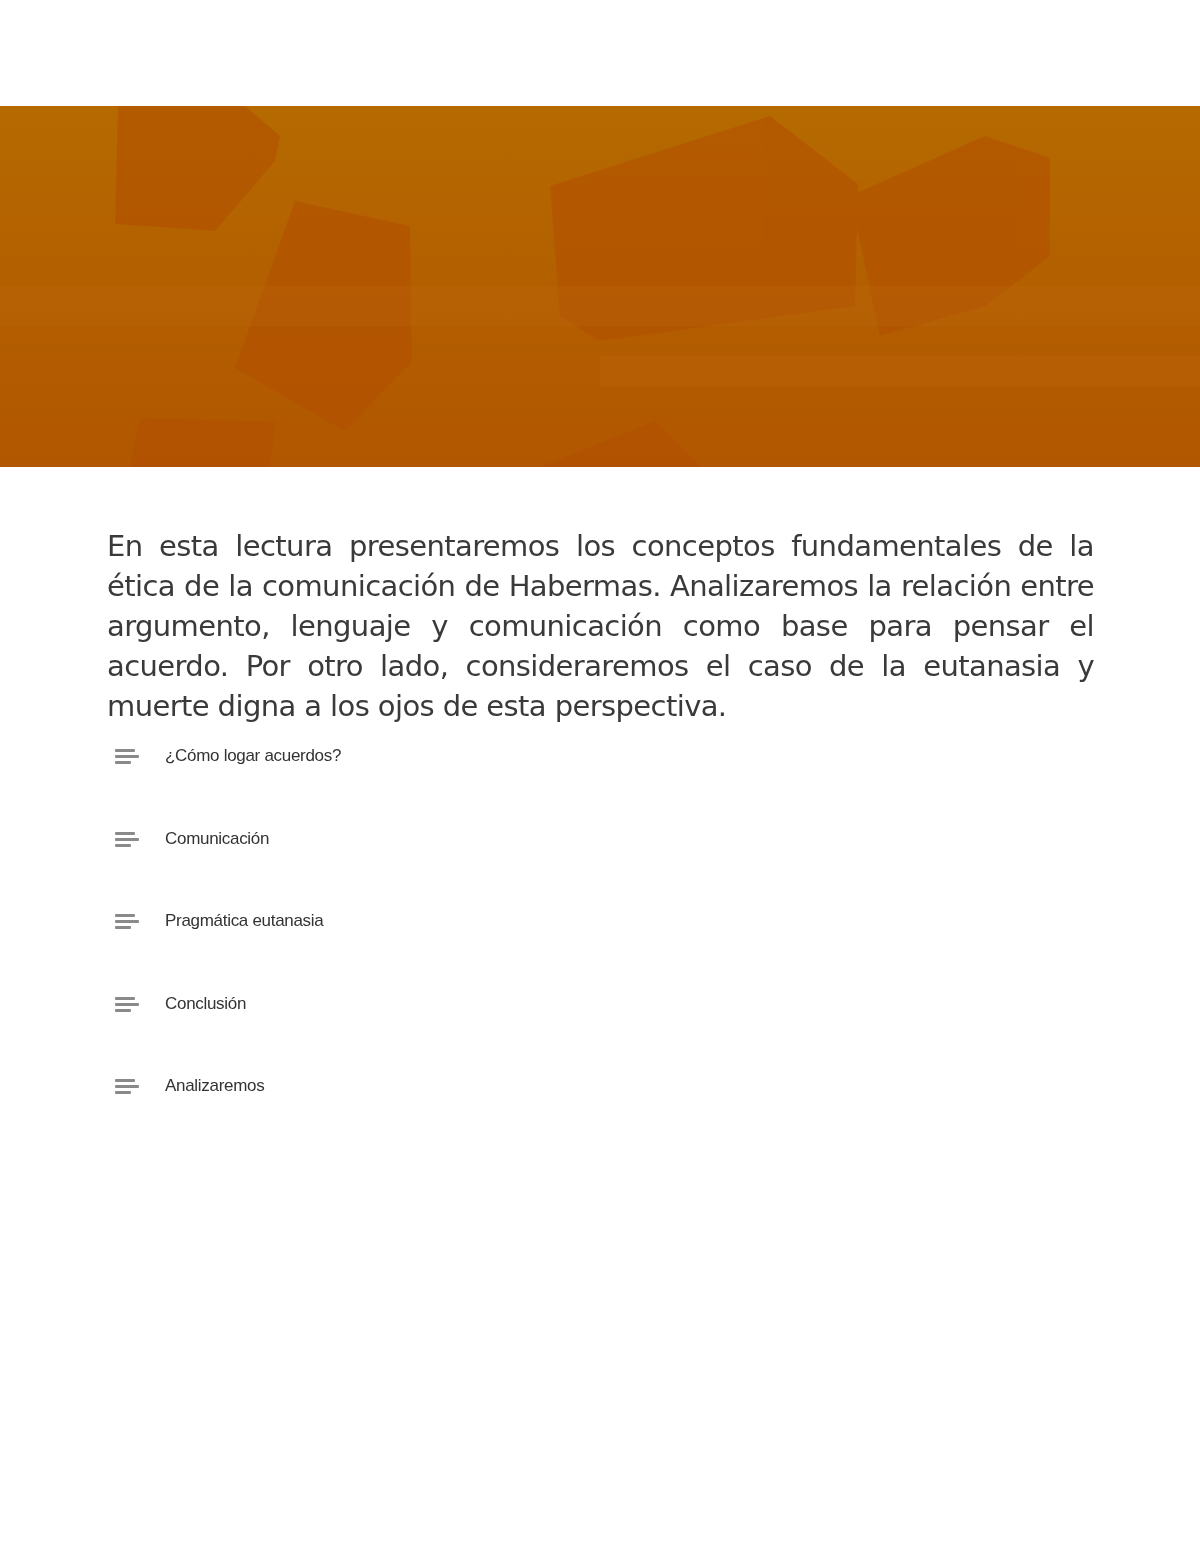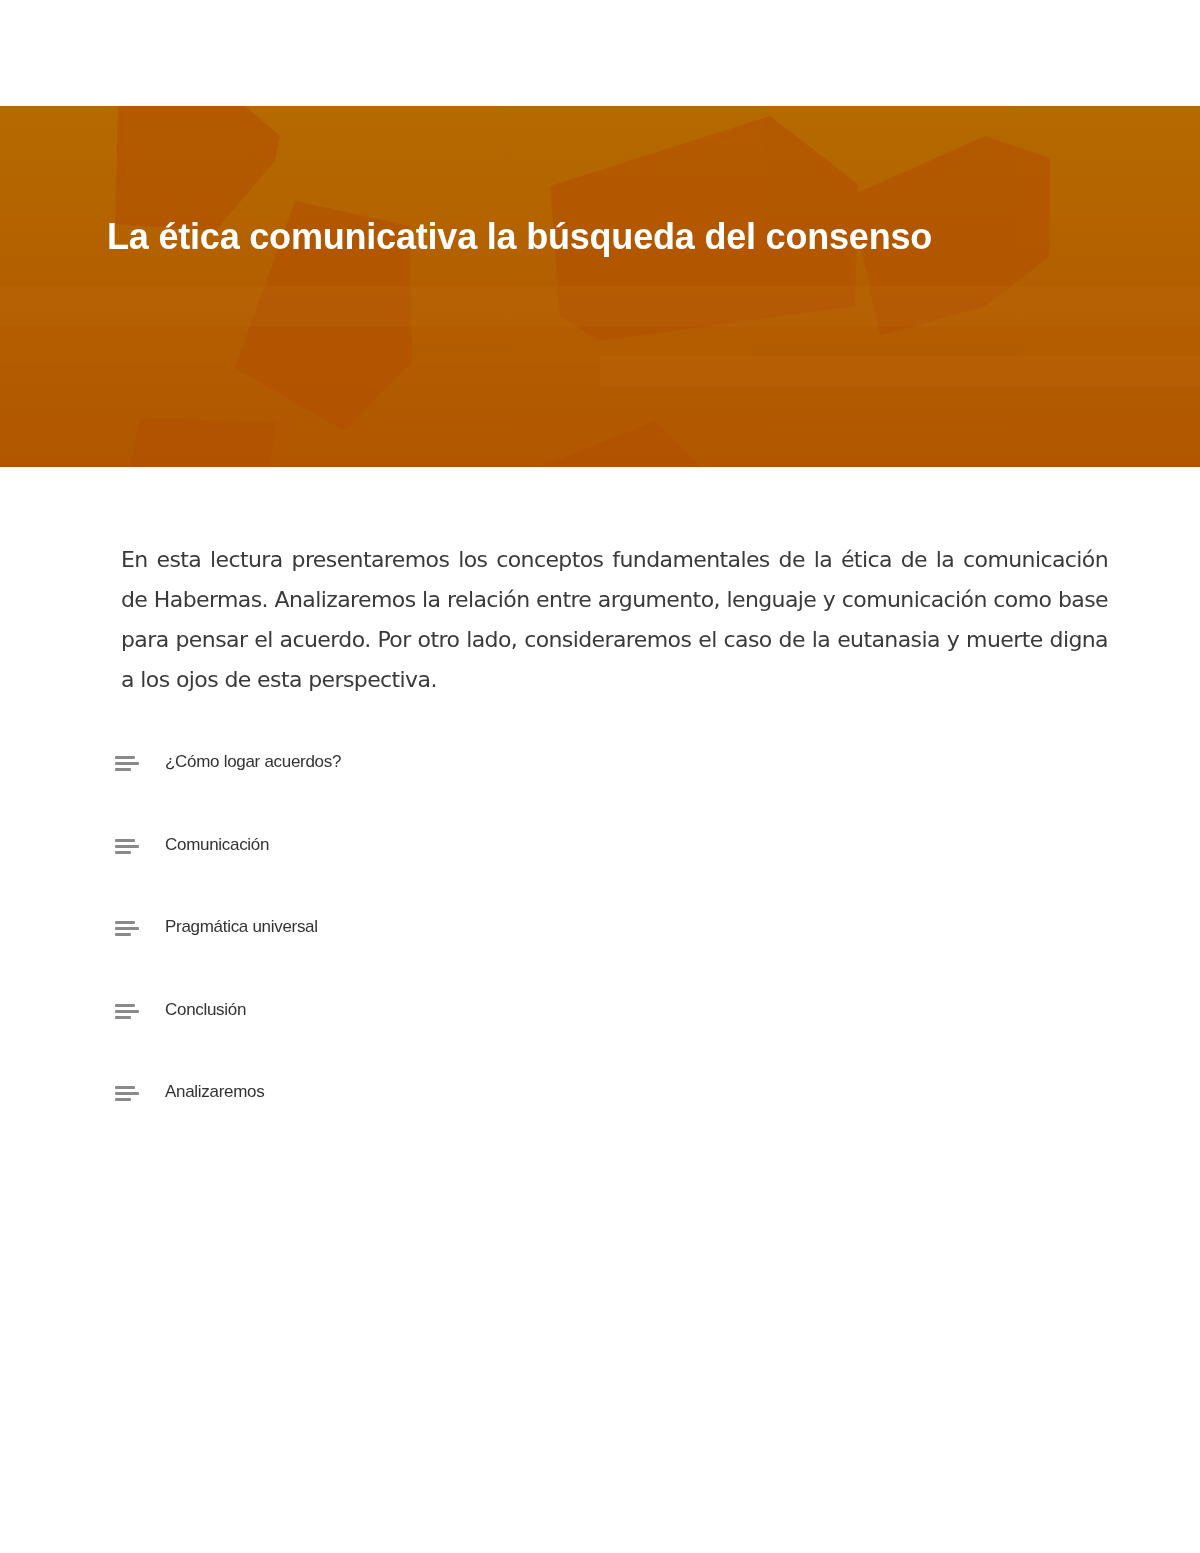--- a/index.html
+++ b/index.html
@@ -11,27 +11,27 @@
     overflow: hidden;
   }
   .hero svg.bg { position: absolute; left: 0; top: 0; width: 1200px; height: 361px; }
   .hero-title {
     position: absolute; left: 107px; top: 110px; margin: 0;
     font-family: "Liberation Sans", sans-serif; font-weight: 700;
     font-size: 36px; color: #ffffff; letter-spacing: -0.2px; white-space: nowrap;
   }
 
   .intro {
-    position: absolute; left: 107px; top: 526px; width: 987px; margin: 14px;
-    font-family: "DejaVu Sans", sans-serif; font-size: 22px; line-height: 40px;
+    position: absolute; left: 107px; top: 526px; width: 987px; margin: 0;
+    font-family: "DejaVu Sans", sans-serif; font-size: 29px; line-height: 40px;
     color: #3a3a3a; text-align: justify; letter-spacing: -0.6px;
   }
 
   .toc { position: absolute; left: 115px; top: 740px; margin: 0; padding: 0; list-style: none; }
-  .toc-item { display: flex; align-items: flex-end; height: 32px; margin-bottom: 50.5px; cursor: pointer; }
+  .toc-item { display: flex; align-items: center; height: 32px; margin-bottom: 50.5px; cursor: pointer; }
   .toc-icon { width: 24px; height: 18px; position: relative; margin-right: 26px; }
   .toc-icon span { position: absolute; left: 0; height: 3px; background: #8a8a8a; border-radius: 1px; }
   .toc-icon span:nth-child(1) { top: 2px; width: 20px; }
   .toc-icon span:nth-child(2) { top: 8px; width: 24px; }
   .toc-icon span:nth-child(3) { top: 14px; width: 16px; }
   .toc-label {
     font-family: "Liberation Sans", sans-serif; font-size: 17px; color: #333333;
     letter-spacing: -0.3px;
   }
 </style>
@@ -46,21 +46,20 @@
       <polygon points="140,312 275,316 270,361 130,361"></polygon>
       <polygon points="550,80 770,10 858,78 855,200 600,235 560,210"></polygon>
       <polygon points="850,90 985,30 1050,52 1050,150 985,200 880,230"></polygon>
       <polygon points="540,361 655,315 700,361"></polygon>
     </g>
     <g fill="#c16a10" opacity="0.25">
       <rect x="0" y="180" width="1200" height="40"></rect>
       <rect x="600" y="250" width="600" height="30"></rect>
     </g>
   </svg>
-  <h1 class="hero-title">La ética comunicativa la búsqueda del consenso</h1>
 </header>
 
 <p class="intro">En esta lectura presentaremos los conceptos fundamentales de la ética de la comunicación de Habermas. Analizaremos la relación entre argumento, lenguaje y comunicación como base para pensar el acuerdo. Por otro lado, consideraremos el caso de la eutanasia y muerte digna a los ojos de esta perspectiva.</p>
 
 <ul class="toc">
   <li class="toc-item">
     <span class="toc-icon">
         <span></span>
         <span></span>
         <span></span>
@@ -74,21 +73,21 @@
         <span></span>
       </span>
     <span class="toc-label">Comunicación</span>
   </li>
   <li class="toc-item">
     <span class="toc-icon">
         <span></span>
         <span></span>
         <span></span>
       </span>
-    <span class="toc-label">Pragmática universal</span>
+    <span class="toc-label">Pragmática eutanasia</span>
   </li>
   <li class="toc-item">
     <span class="toc-icon">
         <span></span>
         <span></span>
         <span></span>
       </span>
     <span class="toc-label">Conclusión</span>
   </li>
   <li class="toc-item">

